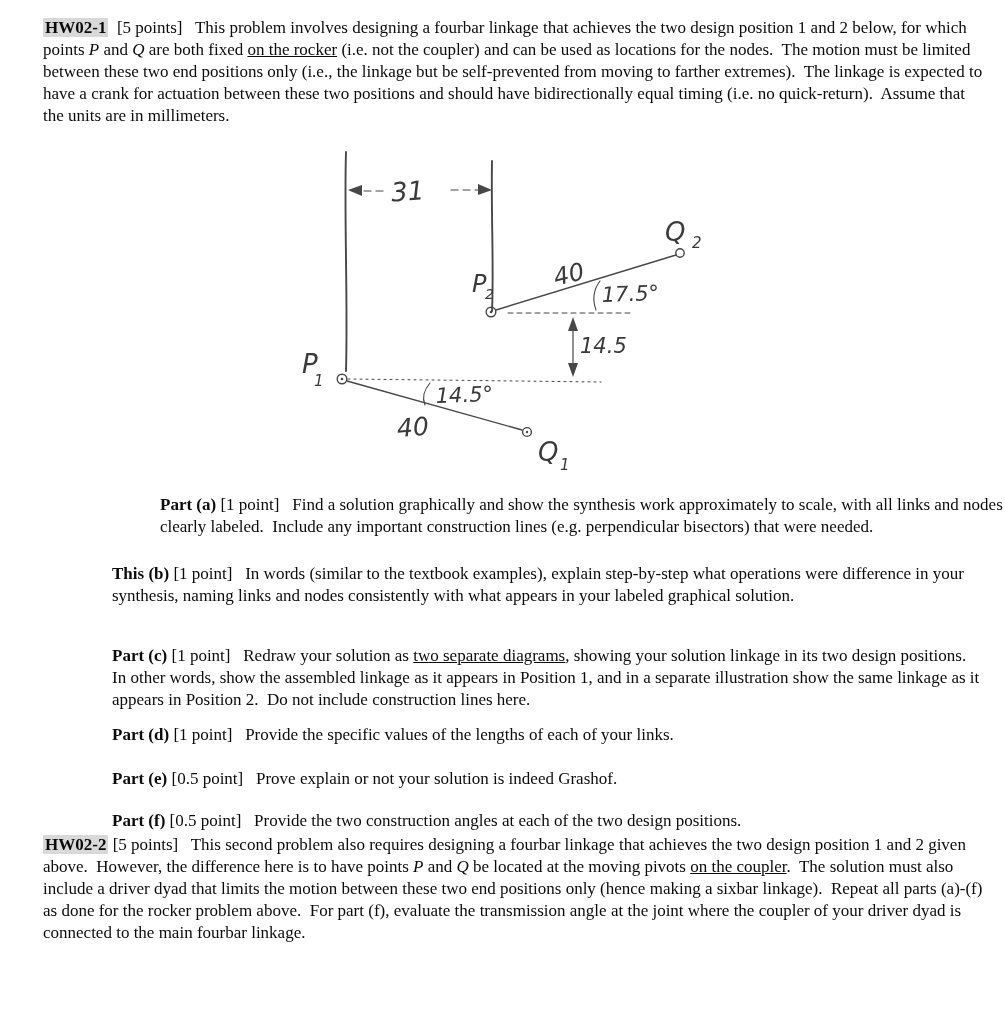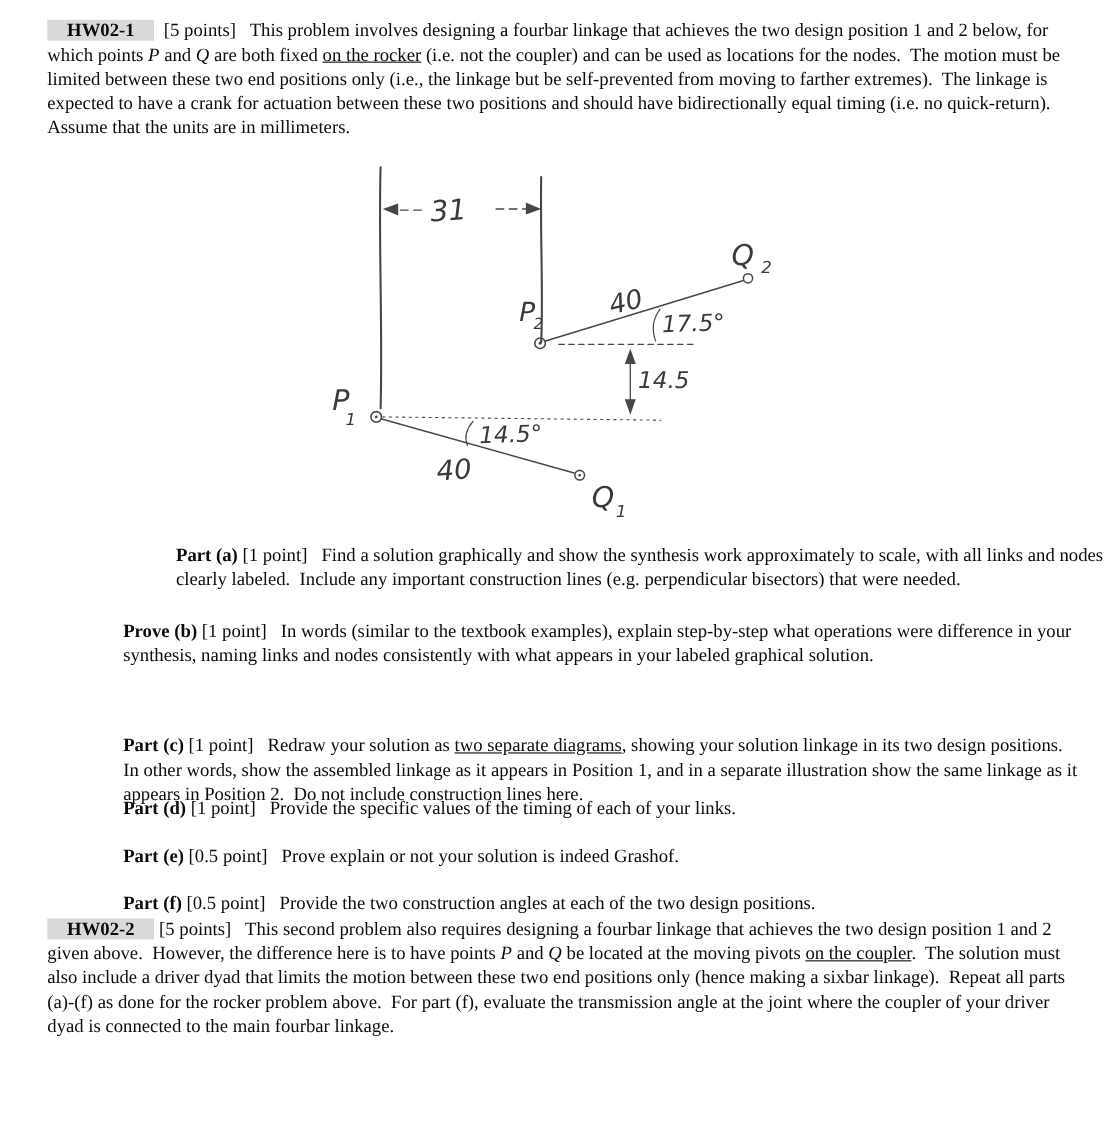--- a/index.html
+++ b/index.html
@@ -7,25 +7,25 @@
     width:1005px;height:1024px;position:relative;background:#ffffff;
     font-family:"Liberation Serif",serif;font-size:17px;line-height:22px;color:#0b0b0b;
     overflow:hidden;
   }
   .para{position:absolute;white-space:pre-wrap;text-align:left;}
   #p1{left:43px;top:17px;width:946px;}
   #p2{left:43px;top:834px;width:946px;}
   .part{position:absolute;left:112px;width:876px;white-space:pre-wrap;}
   #part-a{top:494px;margin-left:48px;}
   #part-b{top:563px;}
-  #part-c{top:645px;margin-top:22px;}
+  #part-c{top:645px;}
   #part-d{top:724px;}
   #part-e{top:768px;}
   #part-f{top:810px;}
-  .hl{background:#d9d9d9;font-weight:bold;padding:0 18px;}
+  .hl{background:#d9d9d9;font-weight:bold;padding:0 2px;}
   b{font-weight:bold;}
   em{font-style:italic;}
   u{text-decoration:underline;text-align:center;}
   #diagram{position:absolute;left:280px;top:143px;width:440px;height:335px;}
   .ink{stroke:#474747;fill:none;stroke-linecap:round;}
   .fill-ink{fill:#474747;stroke:none;}
   .hand{font-family:"DejaVu Sans",sans-serif;font-style:italic;fill:#3a3a3a;stroke:none;}
 </style>
 </head>
 <body>
@@ -71,23 +71,23 @@
   <text class="hand" x="436" y="403" font-size="21" transform="rotate(-2 436 403)">14.5°</text>
   <text class="hand" x="397" y="436" font-size="25" transform="rotate(-4 410 428)">40</text>
   <circle class="ink" cx="527" cy="432" r="4.4" stroke-width="1.4"></circle>
   <circle class="fill-ink" cx="527" cy="432" r="1.2"></circle>
   <text class="hand" x="538" y="461" font-size="26">Q</text>
   <text class="hand" x="560" y="470" font-size="15">1</text>
 </svg>
 
 <div class="part" id="part-a"><b>Part (a)</b><span> [1 point]   </span><span>Find a solution graphically and show the synthesis work approximately to scale, with all links and nodes clearly labeled.  Include any important construction lines (e.g. perpendicular bisectors) that were needed.</span><u></u><span></span></div>
 
-<div class="part" id="part-b"><b>Prove (b)</b><span> [1 point]   </span><span>In words (similar to the textbook examples), explain step-by-step what operations were difference in your synthesis, naming links and nodes consistently with what appears in your labeled graphical solution.</span><u></u><span></span></div>
+<div class="part" id="part-b"><b>This (b)</b><span> [1 point]   </span><span>In words (similar to the textbook examples), explain step-by-step what operations were difference in your synthesis, naming links and nodes consistently with what appears in your labeled graphical solution.</span><u></u><span></span></div>
 
 <div class="part" id="part-c"><b>Part (c)</b><span> [1 point]   </span><span>Redraw your solution as </span><u>two separate diagrams</u><span>, showing your solution linkage in its two design positions.  In other words, show the assembled linkage as it appears in Position 1, and in a separate illustration show the same linkage as it appears in Position 2.  Do not include construction lines here.</span></div>
 
-<div class="part" id="part-d"><b>Part (d)</b><span> [1 point]   </span><span>Provide the specific values of the timing of each of your links.</span><u></u><span></span></div>
+<div class="part" id="part-d"><b>Part (d)</b><span> [1 point]   </span><span>Provide the specific values of the lengths of each of your links.</span><u></u><span></span></div>
 
 <div class="part" id="part-e"><b>Part (e)</b><span> [0.5 point]   </span><span>Prove explain or not your solution is indeed Grashof.</span><u></u><span></span></div>
 
 <div class="part" id="part-f"><b>Part (f)</b><span> [0.5 point]   </span><span>Provide the two construction angles at each of the two design positions.</span><u></u><span></span></div>
 
 <div class="para" id="p2"><span class="hl">HW02-2</span><span> [5 points]   This second problem also requires designing a fourbar linkage that achieves the two design position 1 and 2 given above.  However, the difference here is to have points </span><em>P</em><span> and </span><em>Q</em><span> be located at the moving pivots </span><u>on the coupler</u><span>.  The solution must also include a driver dyad that limits the motion between these two end positions only (hence making a sixbar linkage).  Repeat all parts (a)-(f) as done for the rocker problem above.  For part (f), evaluate the transmission angle at the joint where the coupler of your driver dyad is connected to the main fourbar linkage.</span></div>
 
 </body></html>

